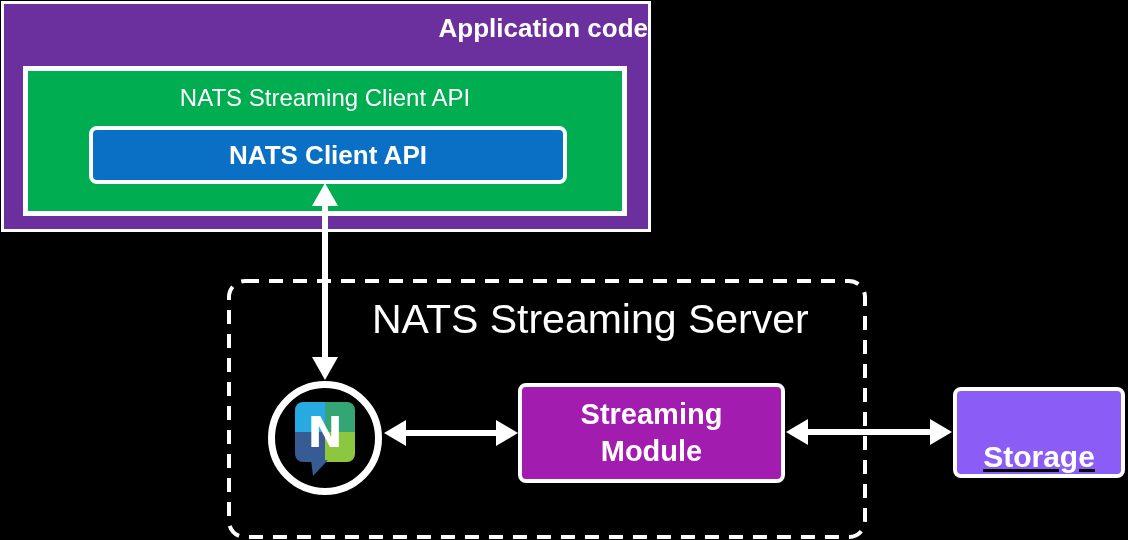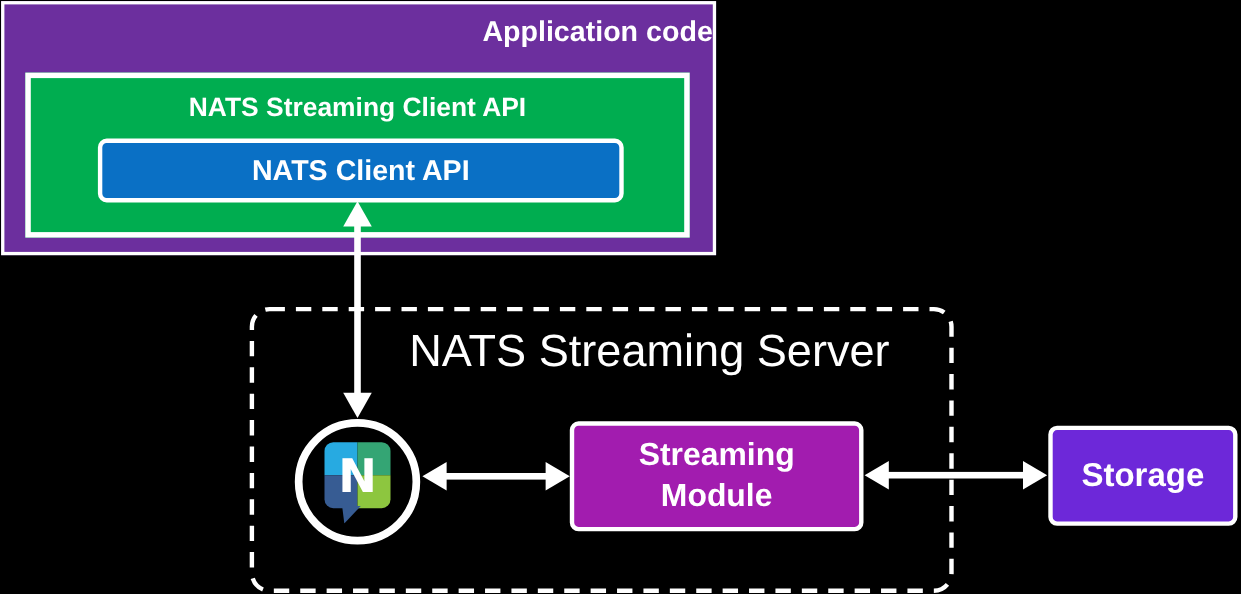--- a/index.html
+++ b/index.html
@@ -17,21 +17,21 @@
     margin-top:9px;text-align:right;color:#fff;
     font-size:26px;font-weight:bold;
   }
   
   #scapi-box{
     left:23px;top:66px;width:594px;height:140px;
     background:#00AD50;border:5px solid #fff;
   }
   #scapi-label{
     margin-top:13px;text-align:center;color:#fff;
-    font-size:24px;font-weight:bold;
+    font-size:24px;font-weight:normal;
   }
   
   #ncapi-box{
     left:89px;top:126px;width:470px;height:50px;
     background:#0A70C5;border:4px solid #fff;border-radius:8px;
   }
   #ncapi-label{
     line-height:50px;text-align:center;color:#fff;
     font-size:26px;font-weight:bold;border-radius:15px;
   }
@@ -54,22 +54,22 @@
     background:#a21caf;border:4px solid #fff;border-radius:8px;
     display:flex;align-items:center;justify-content:center;
   }
   #module-label{
     width:180px;text-align:center;color:#fff;
     font-size:29px;font-weight:bold;line-height:37px;
   }
   
   #storage-box{
     left:953px;top:387px;width:164px;height:83px;
-    background:#6d28d9;border:4px solid #fff;border-radius:8px;
-    display:flex;align-items:center;justify-content:center;
+    background:#8b5cf6;border:4px solid #fff;border-radius:8px;
+    display:flex;align-items:flex-end;justify-content:center;text-decoration:underline;
   }
   #storage-label{color:#fff;font-size:30px;font-weight:bold;}
   
   .shaft{position:absolute;background:#fff;}
   .arrowhead{position:absolute;width:0;height:0;}
   .ah-up{border-left:13px solid transparent;border-right:13px solid transparent;border-bottom:23px solid #fff;}
   .ah-down{border-left:13px solid transparent;border-right:13px solid transparent;border-top:23px solid #fff;}
   .ah-left{border-top:13px solid transparent;border-bottom:13px solid transparent;border-right:22px solid #fff;}
   .ah-right{border-top:13px solid transparent;border-bottom:13px solid transparent;border-left:22px solid #fff;}
 </style>

